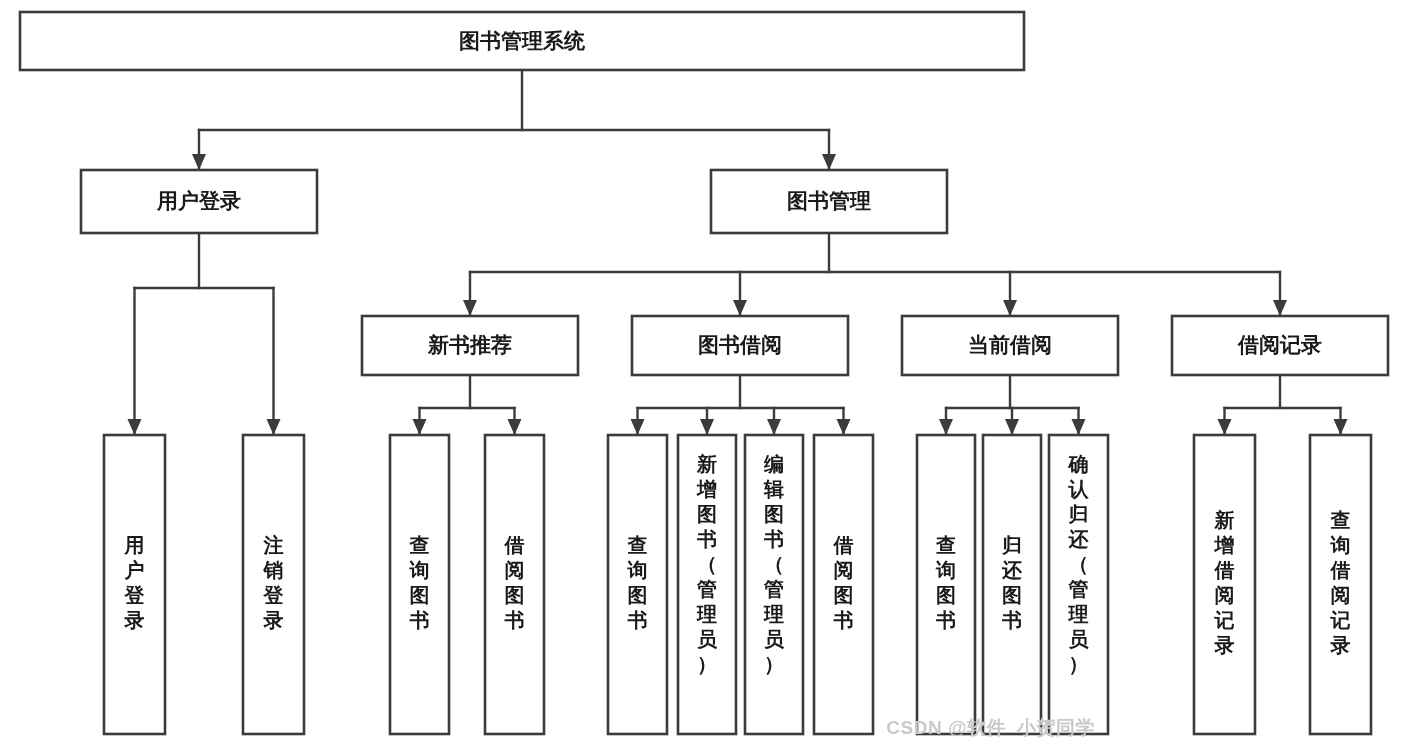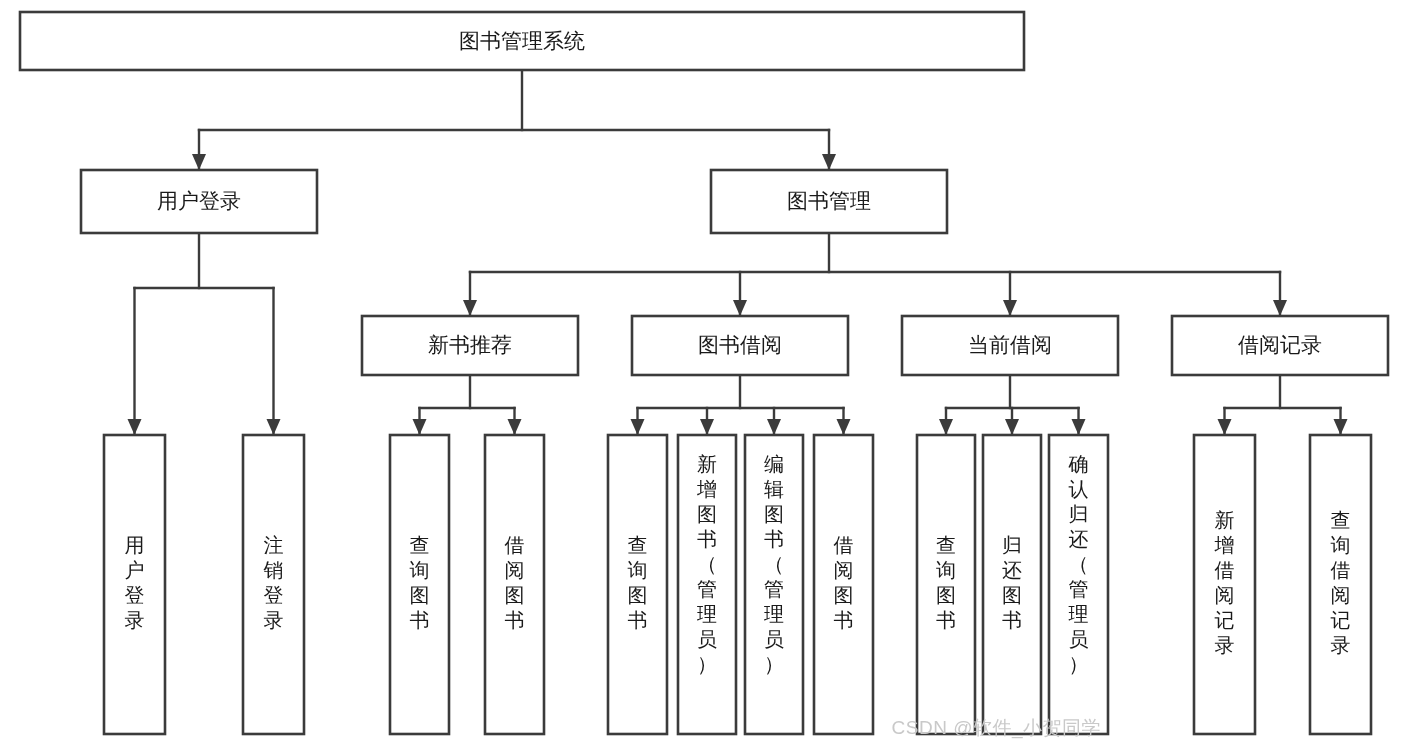--- a/index.html
+++ b/index.html
@@ -11,20 +11,21 @@
     width: 1405px;
     height: 747px;
     font-family: "Liberation Sans", "DejaVu Sans", sans-serif;
     overflow: hidden;
     position: relative;
   }
   #diagram-root {
     position: relative;
     width: 1119px;
     height: 747px;
+    font-weight: bold;
   }
   svg#tree-svg {
     position: absolute;
     top: 0;
     left: 0;
     width: 1405px;
     height: 747px;
   }
   .node-box {
     fill: #ffffff;
@@ -48,21 +49,21 @@
     dominant-baseline: middle;
   }
   .label-h {
     font-size: 21px;
   }
   .label-v {
     font-size: 20px;
   }
   .watermark {
     position: absolute;
-    right: 18px;
+    right: 24px;
     bottom: 6px;
     font-family: "Liberation Sans", "DejaVu Sans", sans-serif;
     font-size: 19px;
     color: #c9c9c9;
     letter-spacing: 0.5px;
     white-space: nowrap;
     user-select: none;
     margin-left: 40px;
   }
 </style>

